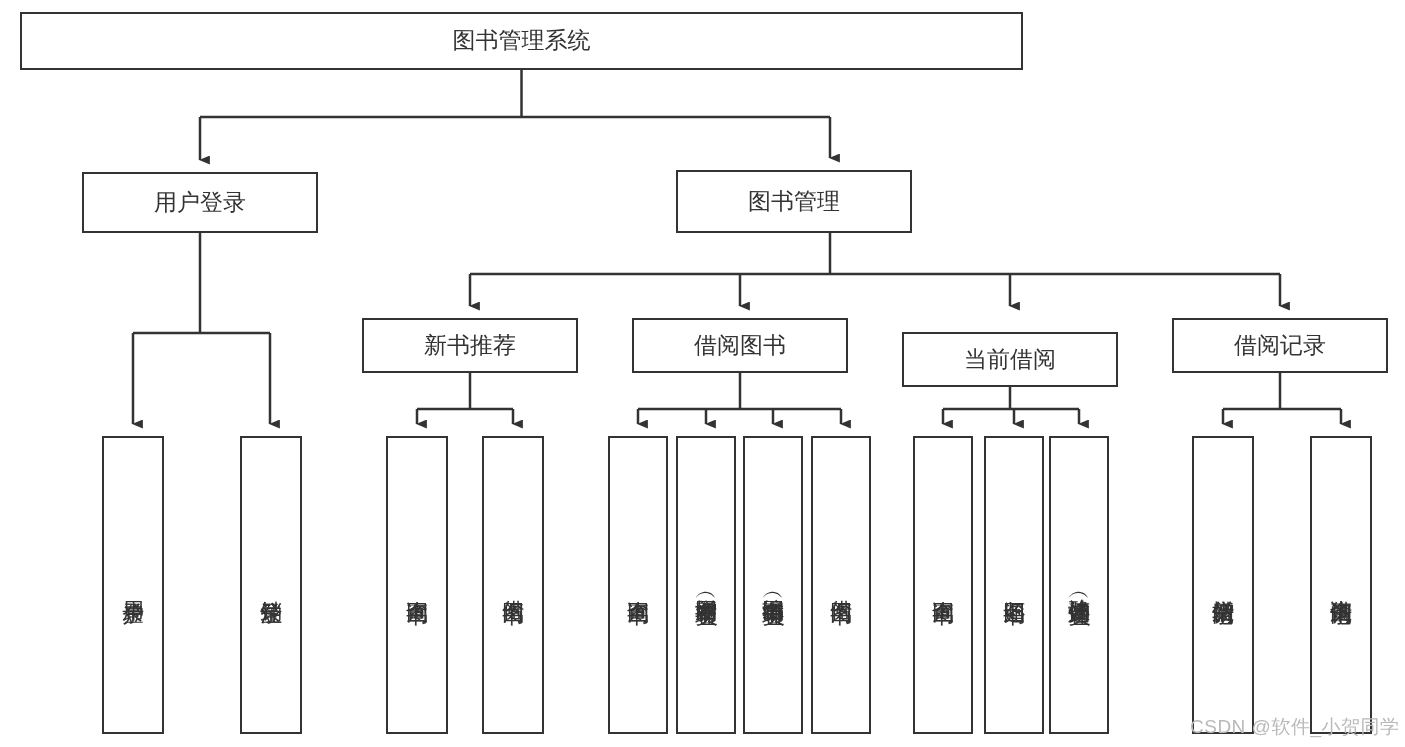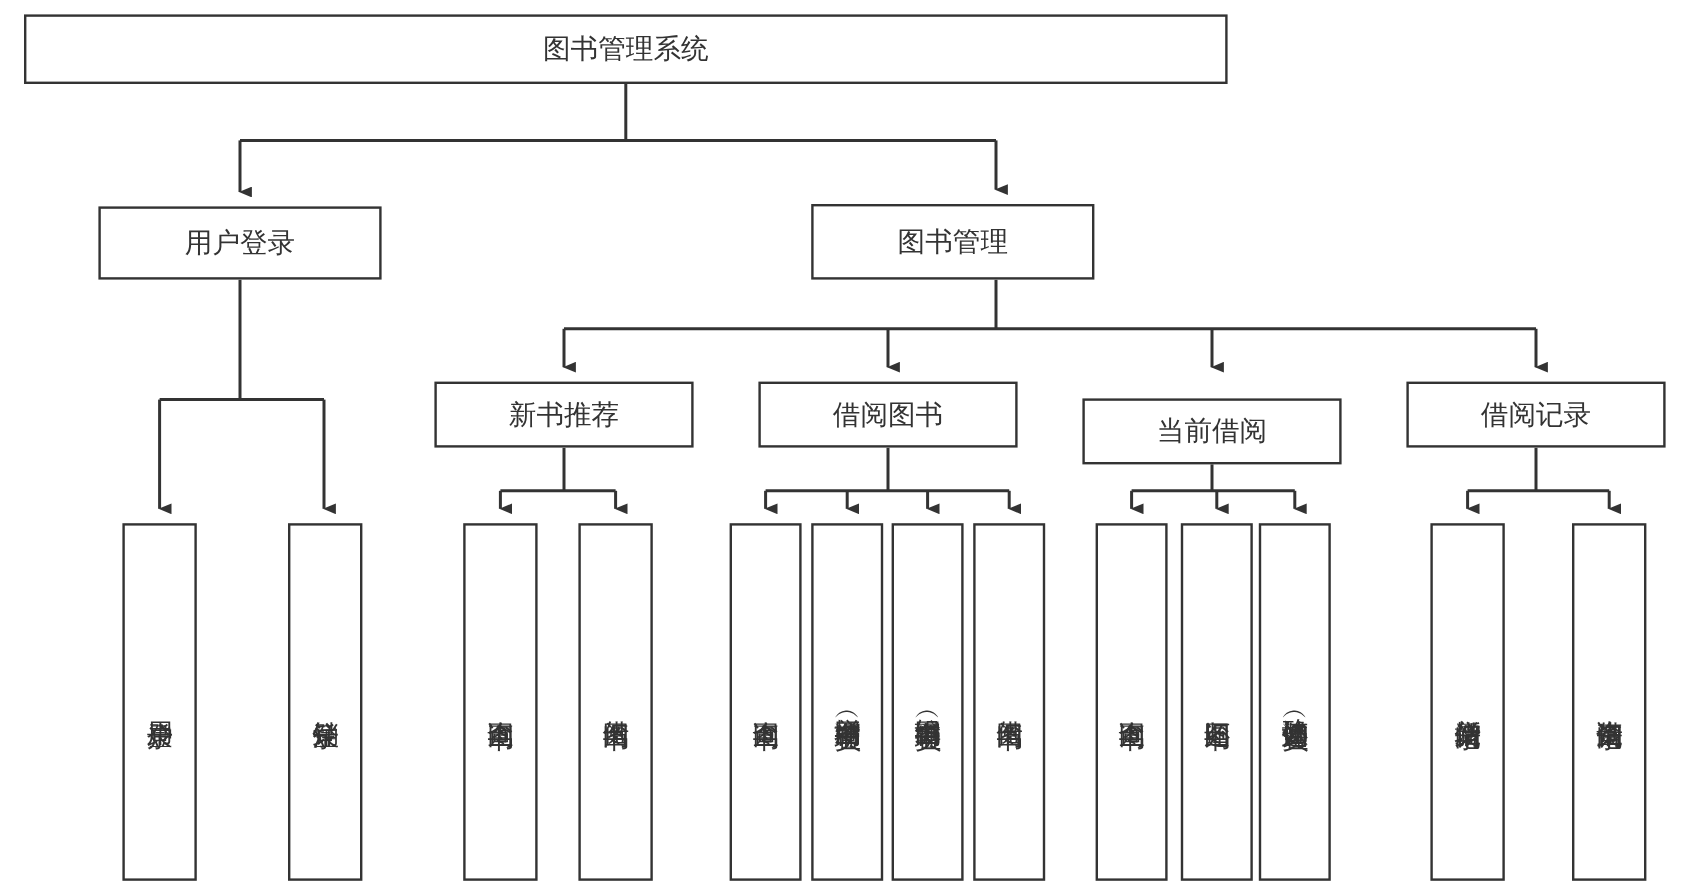--- a/index.html
+++ b/index.html
@@ -183,14 +183,15 @@
         <span class="leaf-label">确认归还（管理员）</span>
       </div>
       <div class="node leaf" style="left: 1192px; top: 436px; width: 62px; height: 298px;">
         <span class="leaf-label">新增借阅记录</span>
       </div>
       <div class="node leaf" style="left: 1310px; top: 436px; width: 62px; height: 298px;">
         <span class="leaf-label">查询借阅记录</span>
       </div>
     </div>
 
+  <div class="watermark" style="left: 1190px; top: 714px; color: rgb(185, 185, 185);">CSDN @软件_小贺同学</div>
 
 </div>
 
 </body></html>

